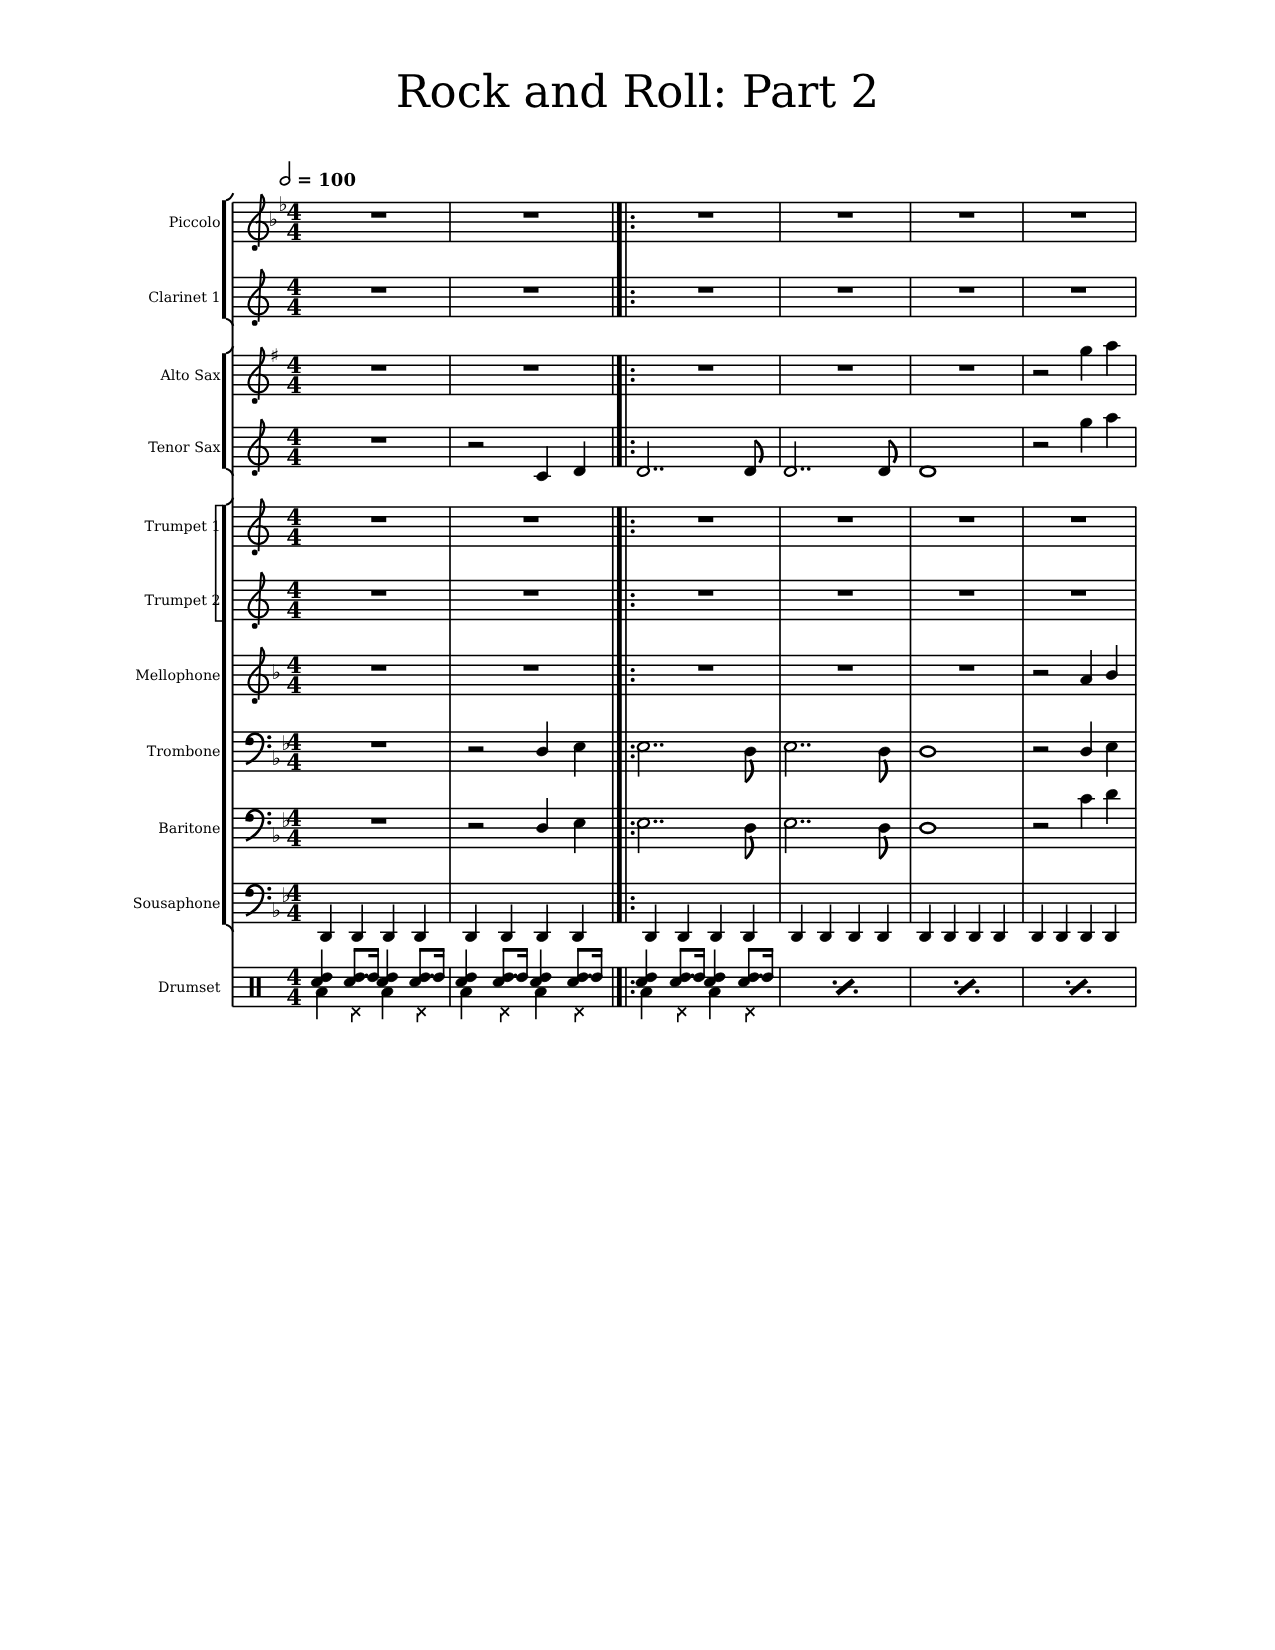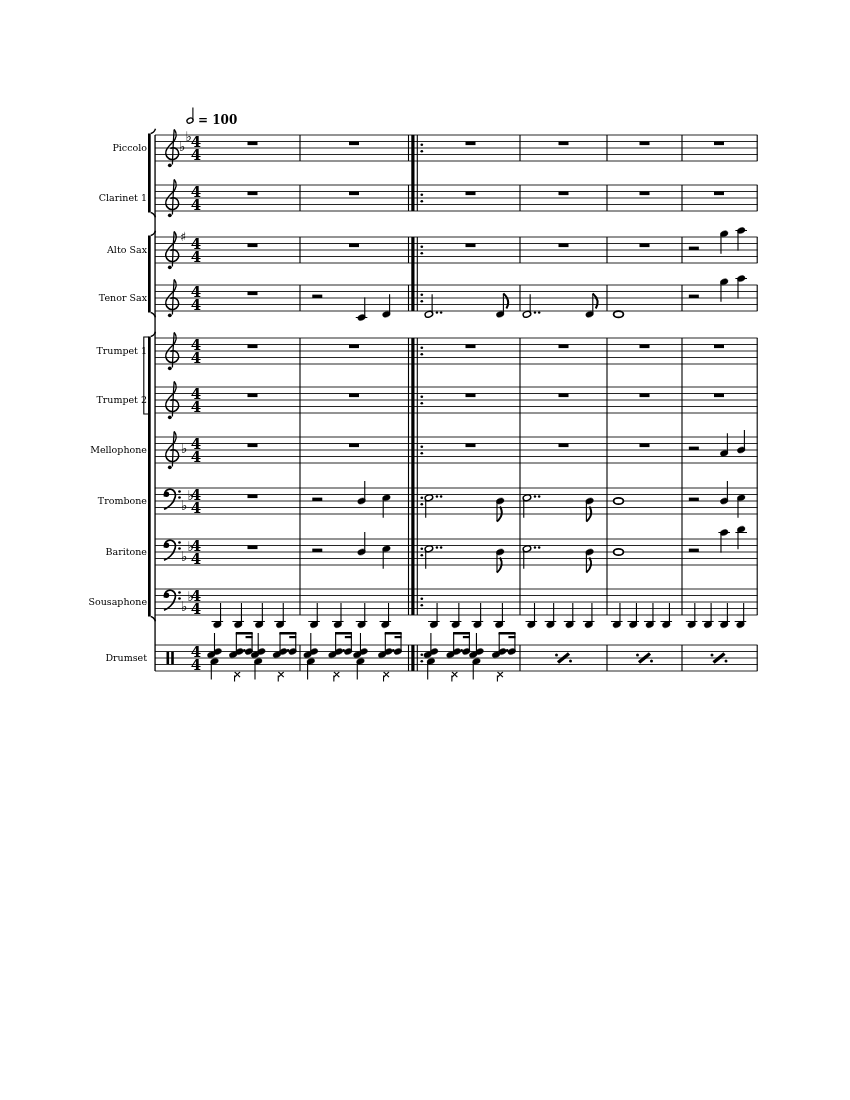--- a/index.html
+++ b/index.html
@@ -6,20 +6,21 @@
   .page{position:relative;width:850px;height:1100px;background:#ffffff;overflow:hidden;
         font-family:"DejaVu Serif", serif;}
   .title{position:absolute;top:44px;left:0;right:0;margin:0;text-align:center;
          font-family:"DejaVu Serif", serif;font-weight:normal;font-size:30px;color:#000;}
   svg{position:absolute;left:0;top:0;}
 </style>
 </head>
 <body>
 
 <div class="page">
+  <h1 class="title">Rock and Roll: Part 2</h1>
   <svg id="score" width="850" height="1100" viewBox="0 0 850 1100">
       <rect x="154.4" y="135" width="1.3" height="536" fill="#000000"></rect>
       <rect x="148" y="133.5" width="2.7" height="79" fill="#000000"></rect>
       <path d="M150.7,133.5 C153,133 154.5,131.5 155.5,128.7" stroke="#000000" stroke-width="1.4" fill="none"></path>
       <path d="M150.7,212.5 C153,213 154.5,214.5 155.5,217.3" stroke="#000000" stroke-width="1.4" fill="none"></path>
       <rect x="148" y="235.5" width="2.7" height="77" fill="#000000"></rect>
       <path d="M150.7,235.5 C153,235 154.5,233.5 155.5,230.7" stroke="#000000" stroke-width="1.4" fill="none"></path>
       <path d="M150.7,312.5 C153,313 154.5,314.5 155.5,317.3" stroke="#000000" stroke-width="1.4" fill="none"></path>
       <rect x="148" y="336.5" width="2.7" height="280" fill="#000000"></rect>
       <path d="M150.7,336.5 C153,336 154.5,334.5 155.5,331.7" stroke="#000000" stroke-width="1.4" fill="none"></path>

